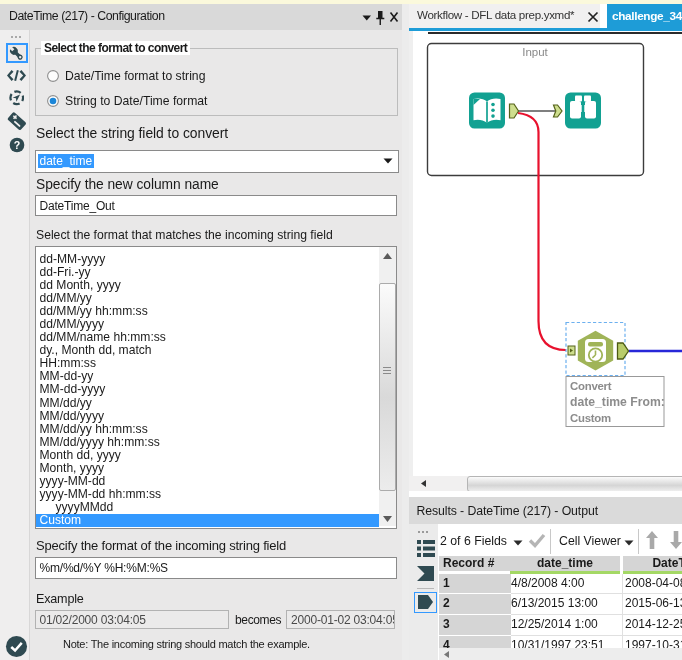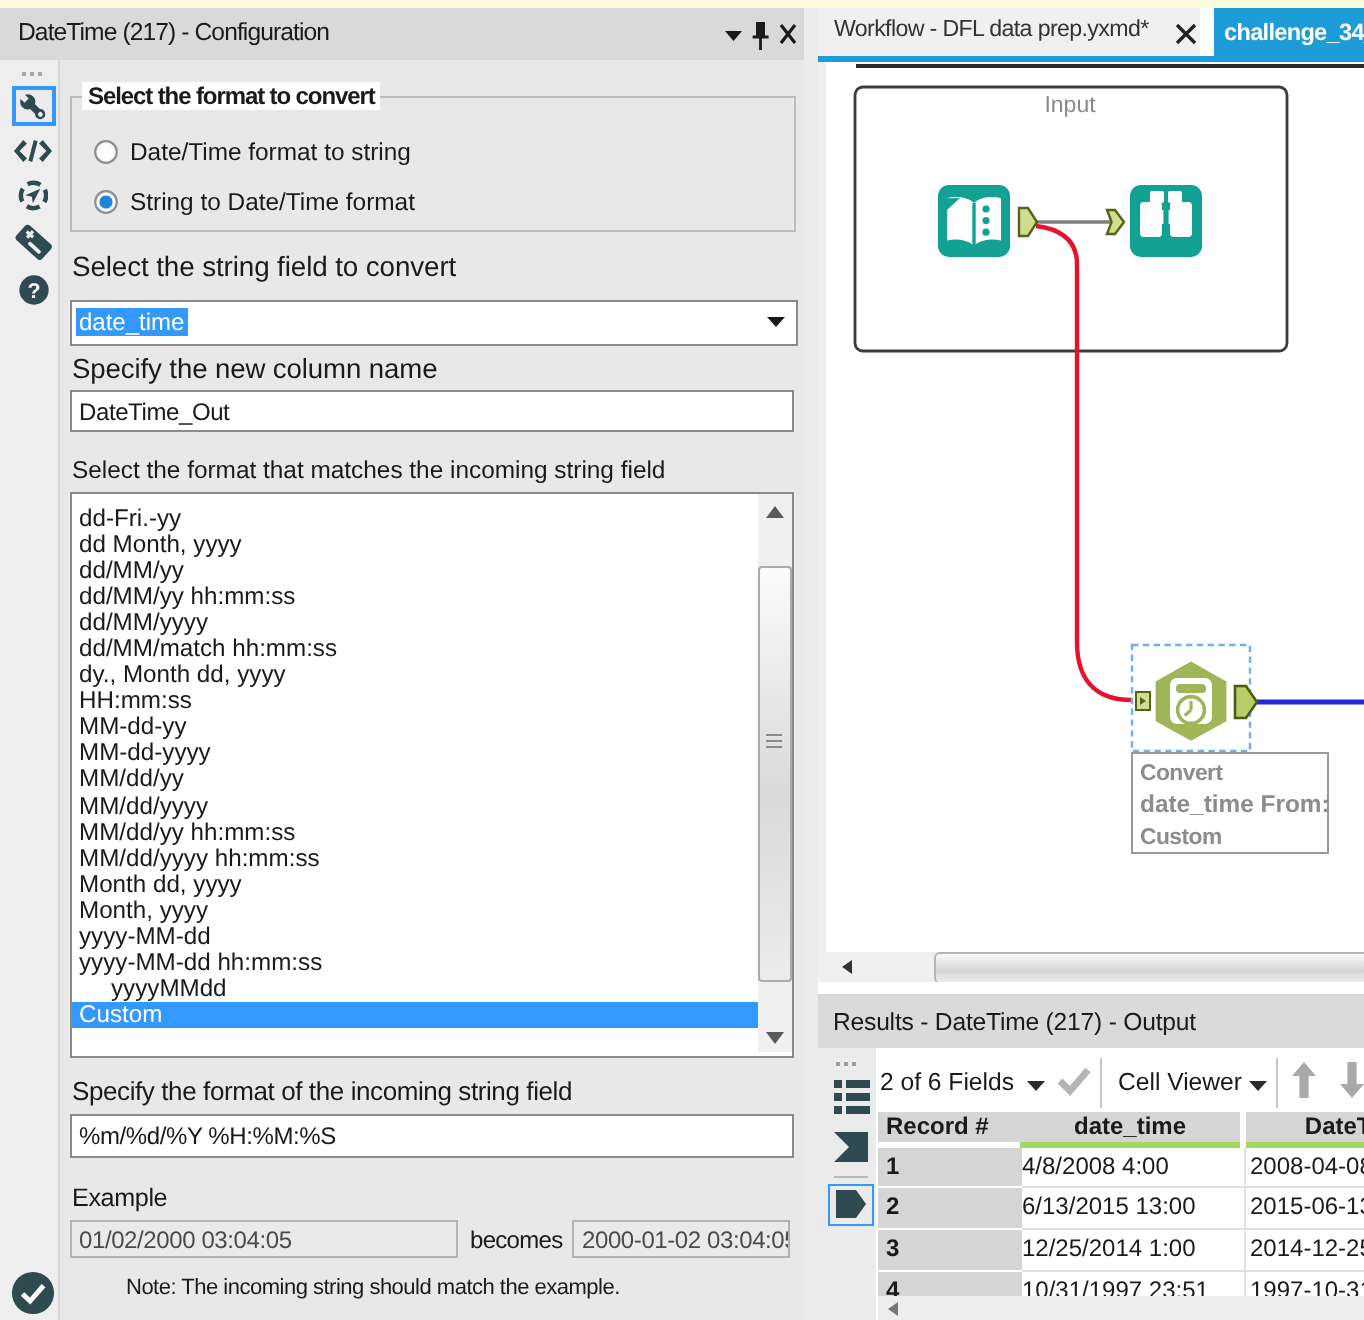--- a/index.html
+++ b/index.html
@@ -92,27 +92,28 @@
         </svg>
     </div>
 
     <div class="lbl" style="left:36px;top:172.5px;font-size:13.8px;letter-spacing:-0.05px;">Specify the new column name</div>
     <div class="tbx" style="left:34.5px;top:191px;width:362px;height:21px;">DateTime_Out</div>
 
     <div class="lbl" style="left:36px;top:223.5px;font-size:12.2px;letter-spacing:0;">Select the format that matches the incoming string field</div>
 
     <div class="abs" style="left:34.5px;top:242px;width:360px;height:281px;background:#fff;border:1px solid #8a8a8a;overflow:hidden;">
       <div style="position:absolute;left:0;top:6px;width:343px;font-size:12.1px;line-height:13.05px;">
+        <div style="padding-left:4px;">dd-MM-yyyy</div>
         <div style="padding-left:4px;">dd-Fri.-yy</div>
         <div style="padding-left:4px;">dd Month, yyyy</div>
         <div style="padding-left:4px;">dd/MM/yy</div>
         <div style="padding-left:4px;">dd/MM/yy hh:mm:ss</div>
         <div style="padding-left:4px;">dd/MM/yyyy</div>
-        <div style="padding-left:4px;">dd/MM/match hh:mm:ss</div>
-        <div style="padding-left:4px;">dy., Month dd, yyyy</div>
+        <div style="padding-left:4px;">dd/MM/name hh:mm:ss</div>
+        <div style="padding-left:4px;">dy., Month dd, match</div>
         <div style="padding-left:4px;">HH:mm:ss</div>
         <div style="padding-left:4px;">MM-dd-yy</div>
         <div style="padding-left:4px;">MM-dd-yyyy</div>
         <div style="padding-left:4px;">MM/dd/yy</div>
         <div style="padding-left:4px;">MM/dd/yyyy</div>
         <div style="padding-left:4px;">MM/dd/yy hh:mm:ss</div>
         <div style="padding-left:4px;">MM/dd/yyyy hh:mm:ss</div>
         <div style="padding-left:4px;">Month dd, yyyy</div>
         <div style="padding-left:4px;">Month, yyyy</div>
         <div style="padding-left:4px;">yyyy-MM-dd</div>

